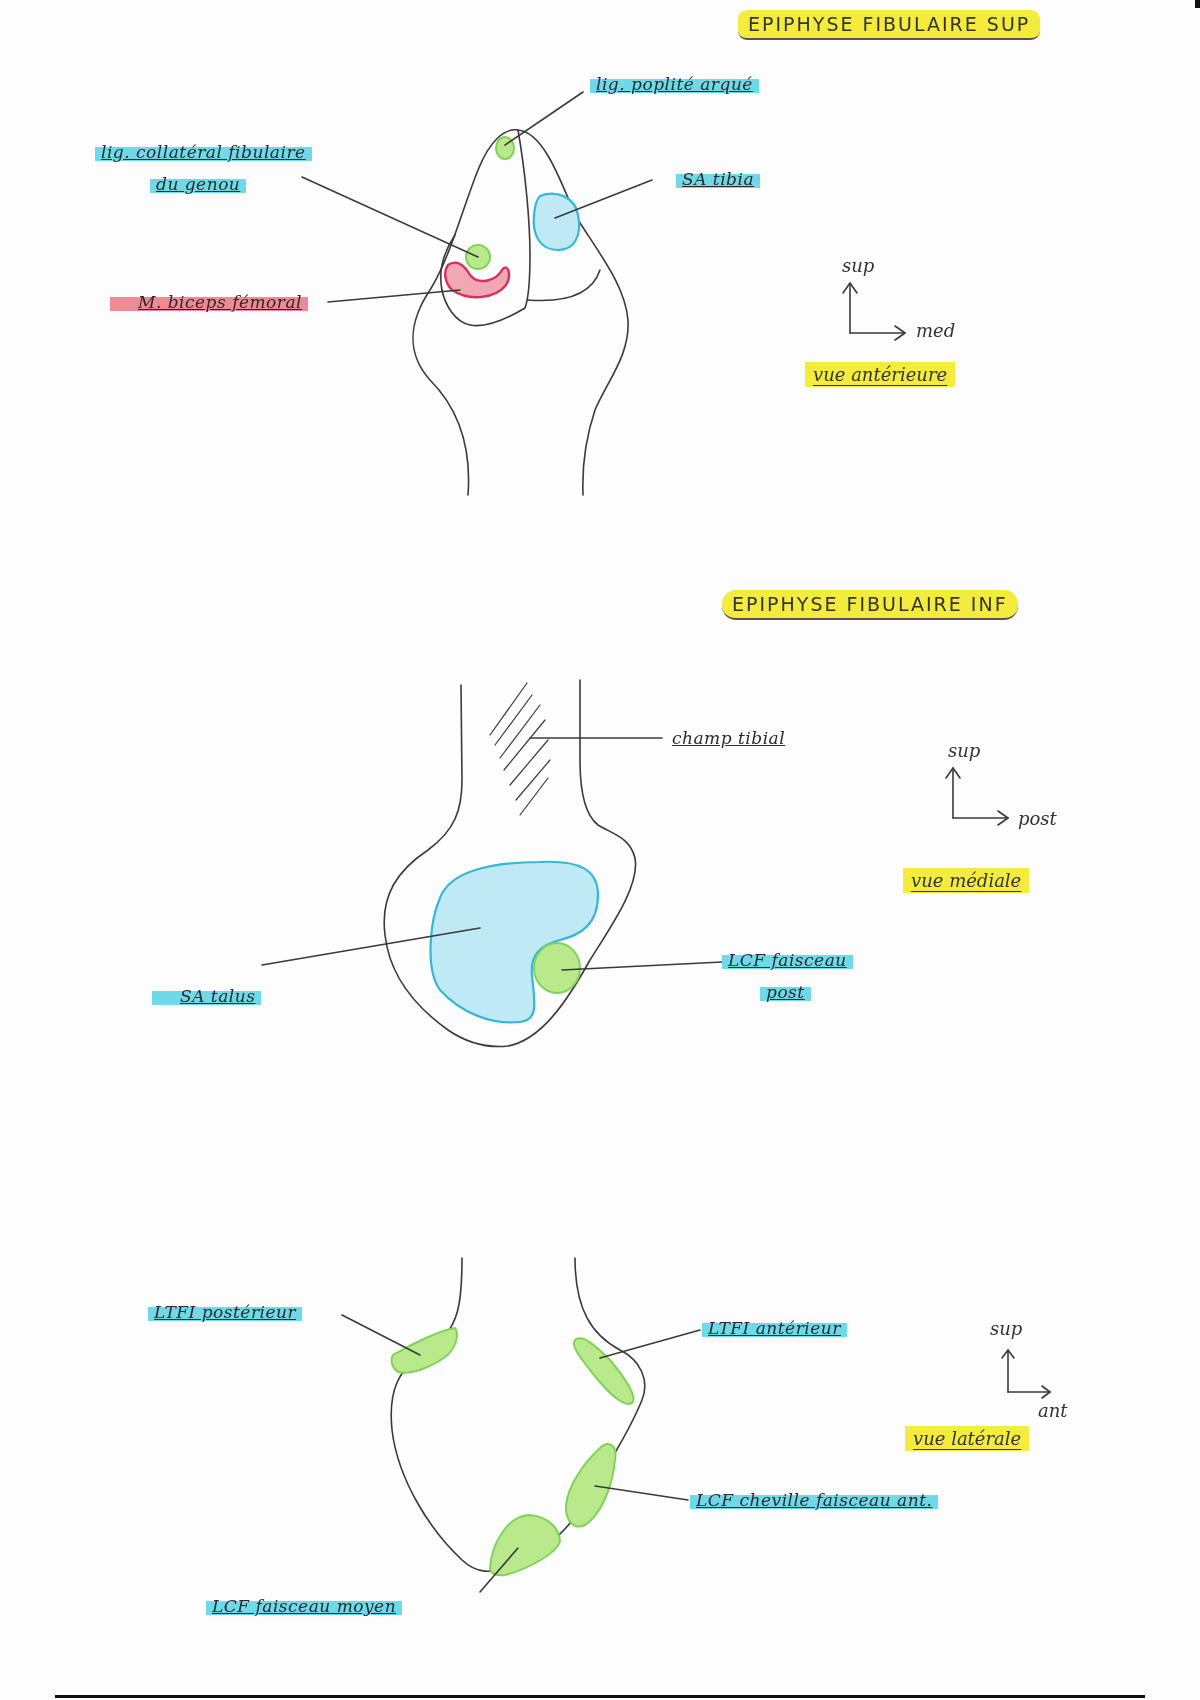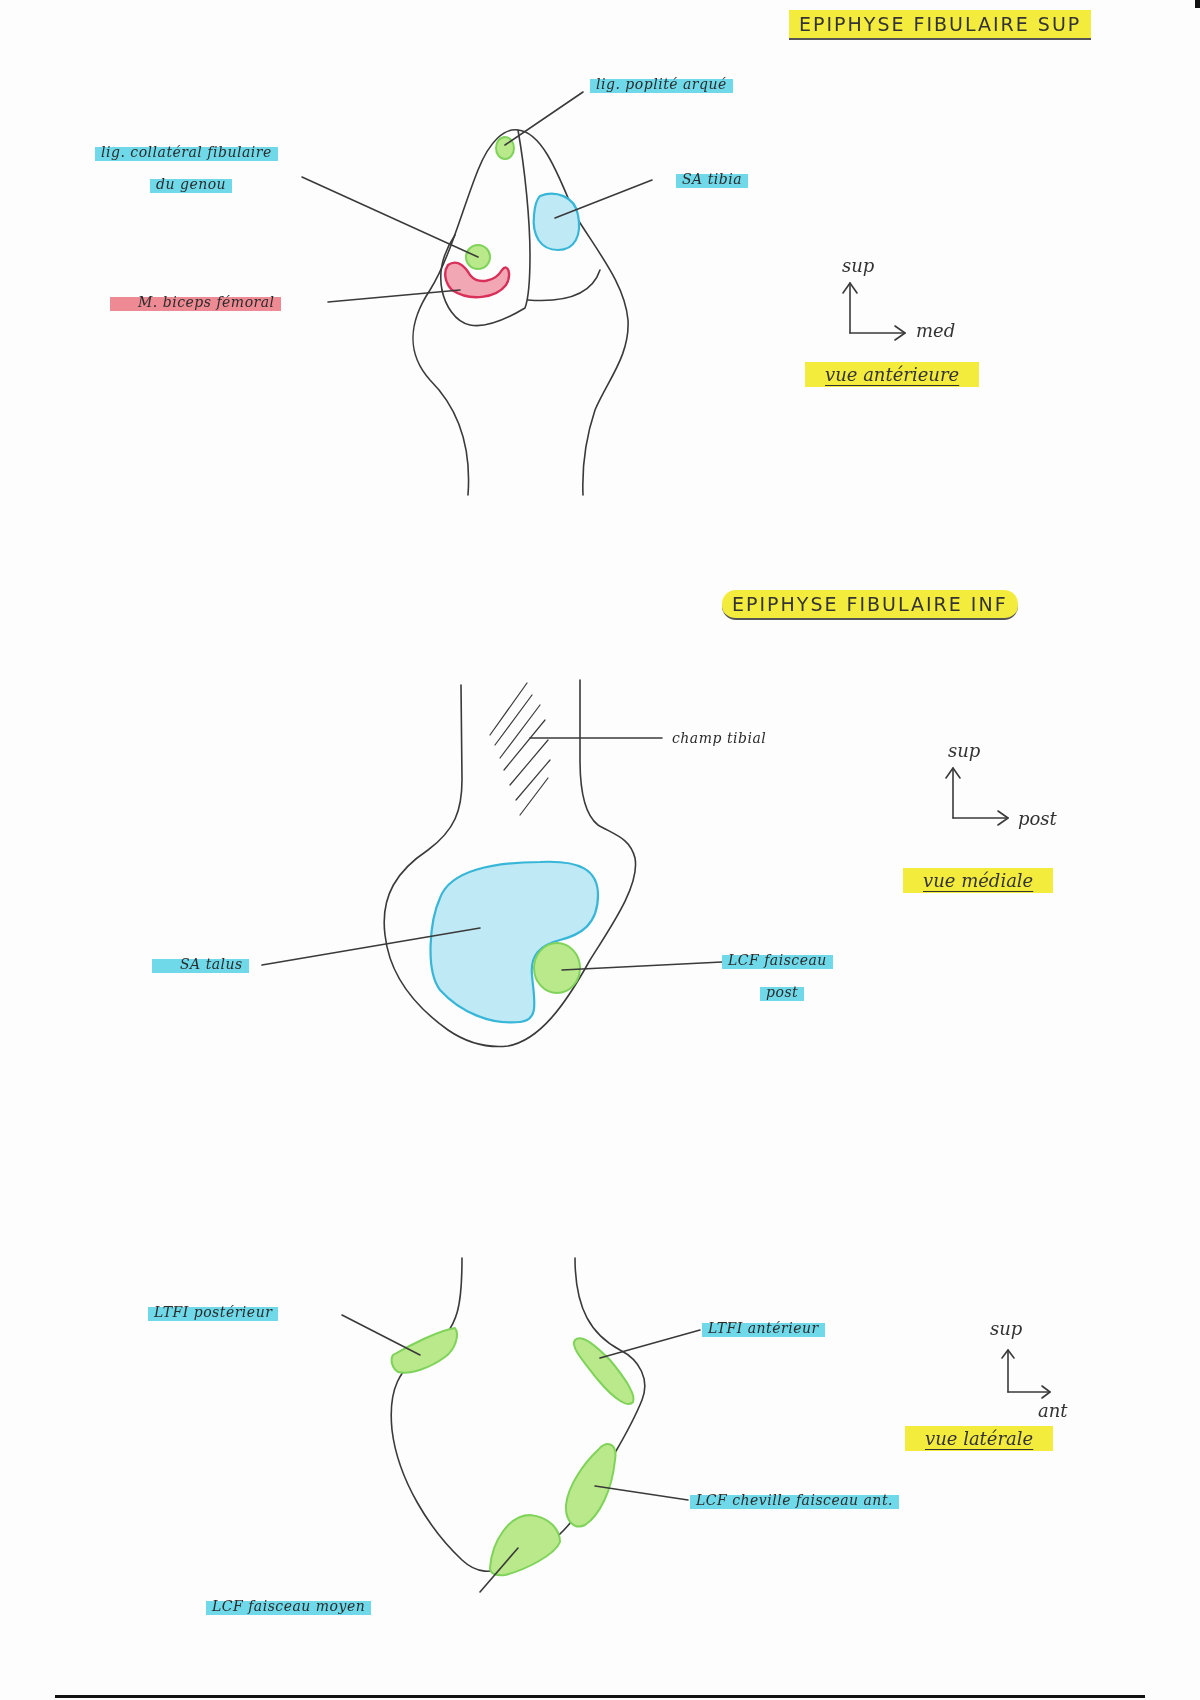--- a/index.html
+++ b/index.html
@@ -3,32 +3,32 @@
 <meta charset="utf-8">
 <style>
   html, body { margin: 0; padding: 0; }
   body {
     width: 1200px; height: 1700px; background: #fdfdfd; position: relative; overflow: hidden;
     font-family: "DejaVu Sans", sans-serif; color: #2a2a2a;
   }
   svg.canvas { position: absolute; left: 0; top: 0; width: 1200px; height: 1700px; }
   .lbl {
     position: absolute; white-space: nowrap; font-family: "DejaVu Serif", serif; font-style: italic;
-    font-size: 14px; line-height: 22px; padding: 1px 6px; color: #2b2b2b; letter-spacing: 0.5px;
+    font-size: 17px; line-height: 22px; padding: 1px 6px; color: #2b2b2b; letter-spacing: 0.5px; text-decoration: underline;
   }
   .hl-cyan { background: linear-gradient(to bottom, transparent 30%, #6fd9ea 30%, #6fd9ea 88%, transparent 88%); }
   .hl-red  { background: linear-gradient(to bottom, transparent 30%, #ee8a93 30%, #ee8a93 88%, transparent 88%); padding-left: 28px; }
   .hl-yellow { background: #f4ec3c; }
   .title {
     position: absolute; white-space: nowrap; font-family: "DejaVu Sans", sans-serif; font-size: 19px;
     letter-spacing: 2px; padding: 3px 10px; color: #333; border-bottom: 2px solid #555;
   }
   .view-label {
     position: absolute; white-space: nowrap; font-family: "DejaVu Serif", serif; font-style: italic;
-    font-size: 18px; padding: 2px 20px; color: #333; text-decoration: underline; text-underline-offset: 4px;
+    font-size: 18px; padding: 2px 8px; color: #333; text-decoration: underline; text-underline-offset: 4px;
   }
   .axis-text {
     position: absolute; white-space: nowrap; font-family: "DejaVu Serif", serif; font-style: italic;
     font-size: 18px; color: #333;
   }
   .page-rule { position: absolute; left: 55px; top: 1695px; width: 1090px; height: 3px; background: #111; }
   .corner-mark { position: absolute; left: 1195px; top: 0; width: 5px; height: 8px; background: #111; }
 </style>
 </head>
 <body>
@@ -107,36 +107,36 @@
 
     <g>
       <polyline points="1008,1392 1008,1350"></polyline>
       <polyline points="1002,1358 1008,1350 1014,1358"></polyline>
       <polyline points="1008,1392 1050,1392"></polyline>
       <polyline points="1042,1386 1050,1392 1042,1398"></polyline>
     </g>
   </g>
 </svg>
 
-<div class="title hl-yellow" style="left:789px; top:10px;">EPIPHYSE FIBULAIRE SUP</div>
+<div class="title hl-yellow" style="left:738px; top:10px;border-radius:9px;">EPIPHYSE FIBULAIRE SUP</div>
 <div class="lbl hl-cyan" style="left:590px; top:72px;">lig. poplité arqué</div>
 <div class="lbl hl-cyan" style="left:95px; top:140px;">lig. collatéral fibulaire</div>
 <div class="lbl hl-cyan" style="left:150px; top:172px;">du genou</div>
 <div class="lbl hl-cyan" style="left:676px; top:167px;text-align:center;">SA tibia</div>
 <div class="lbl hl-red" style="left:110px; top:290px;">M. biceps fémoral</div>
 <div class="axis-text" style="left:842px; top:255px;">sup</div>
 <div class="axis-text" style="left:916px; top:320px;">med</div>
 <div class="view-label hl-yellow" style="left:805px; top:362px;">vue antérieure</div>
 
 <div class="title hl-yellow" style="left:722px; top:590px;border-radius:14px;">EPIPHYSE FIBULAIRE INF</div>
 <div class="lbl" style="left:666px; top:726px;">champ tibial</div>
 <div class="axis-text" style="left:948px; top:740px;">sup</div>
 <div class="axis-text" style="left:1018px; top:808px;">post</div>
 <div class="view-label hl-yellow" style="left:903px; top:868px;">vue médiale</div>
-<div class="lbl hl-cyan" style="left:152px; top:952px;padding-left:28px;">SA talus</div>
+<div class="lbl hl-cyan" style="left:152px; top:984px;padding-left:28px;">SA talus</div>
 <div class="lbl hl-cyan" style="left:722px; top:948px;">LCF faisceau</div>
 <div class="lbl hl-cyan" style="left:760px; top:980px;">post</div>
 
 <div class="lbl hl-cyan" style="left:148px; top:1300px;">LTFI postérieur</div>
 <div class="lbl hl-cyan" style="left:702px; top:1316px;">LTFI antérieur</div>
 <div class="axis-text" style="left:990px; top:1318px;">sup</div>
 <div class="axis-text" style="left:1038px; top:1400px;">ant</div>
 <div class="view-label hl-yellow" style="left:905px; top:1426px;">vue latérale</div>
 <div class="lbl hl-cyan" style="left:690px; top:1488px;">LCF cheville faisceau ant.</div>
 <div class="lbl hl-cyan" style="left:206px; top:1594px;">LCF faisceau moyen</div>

